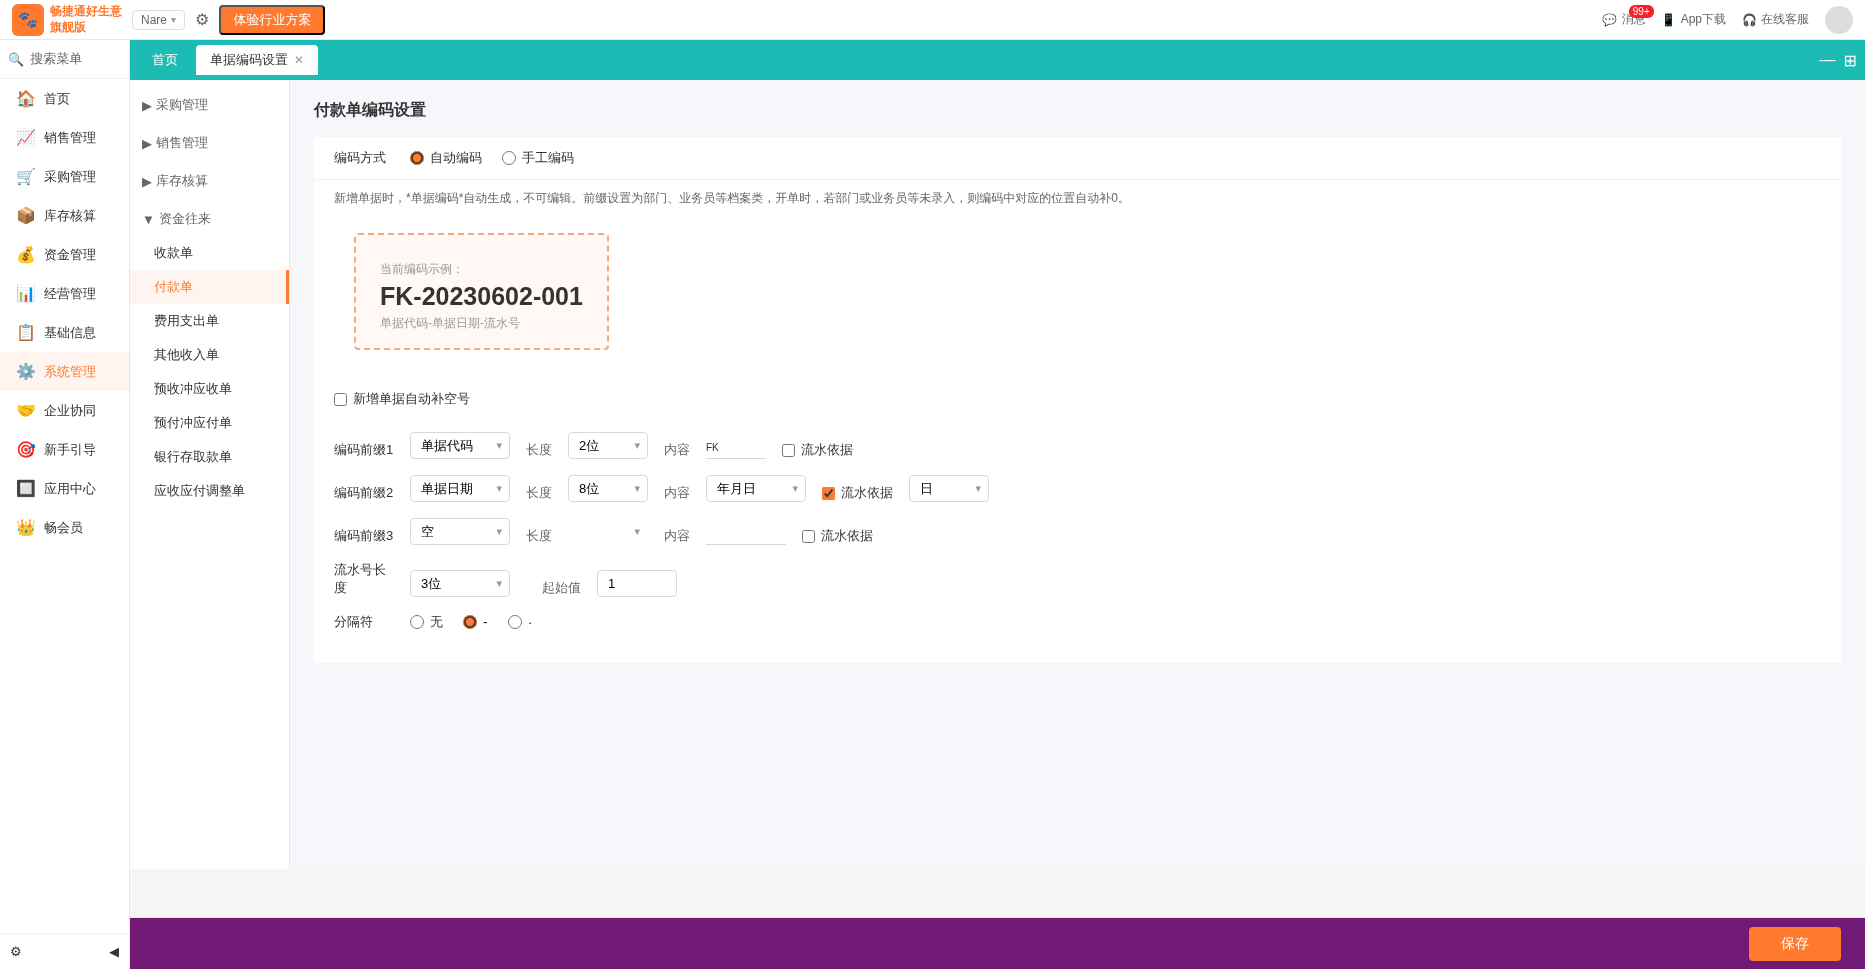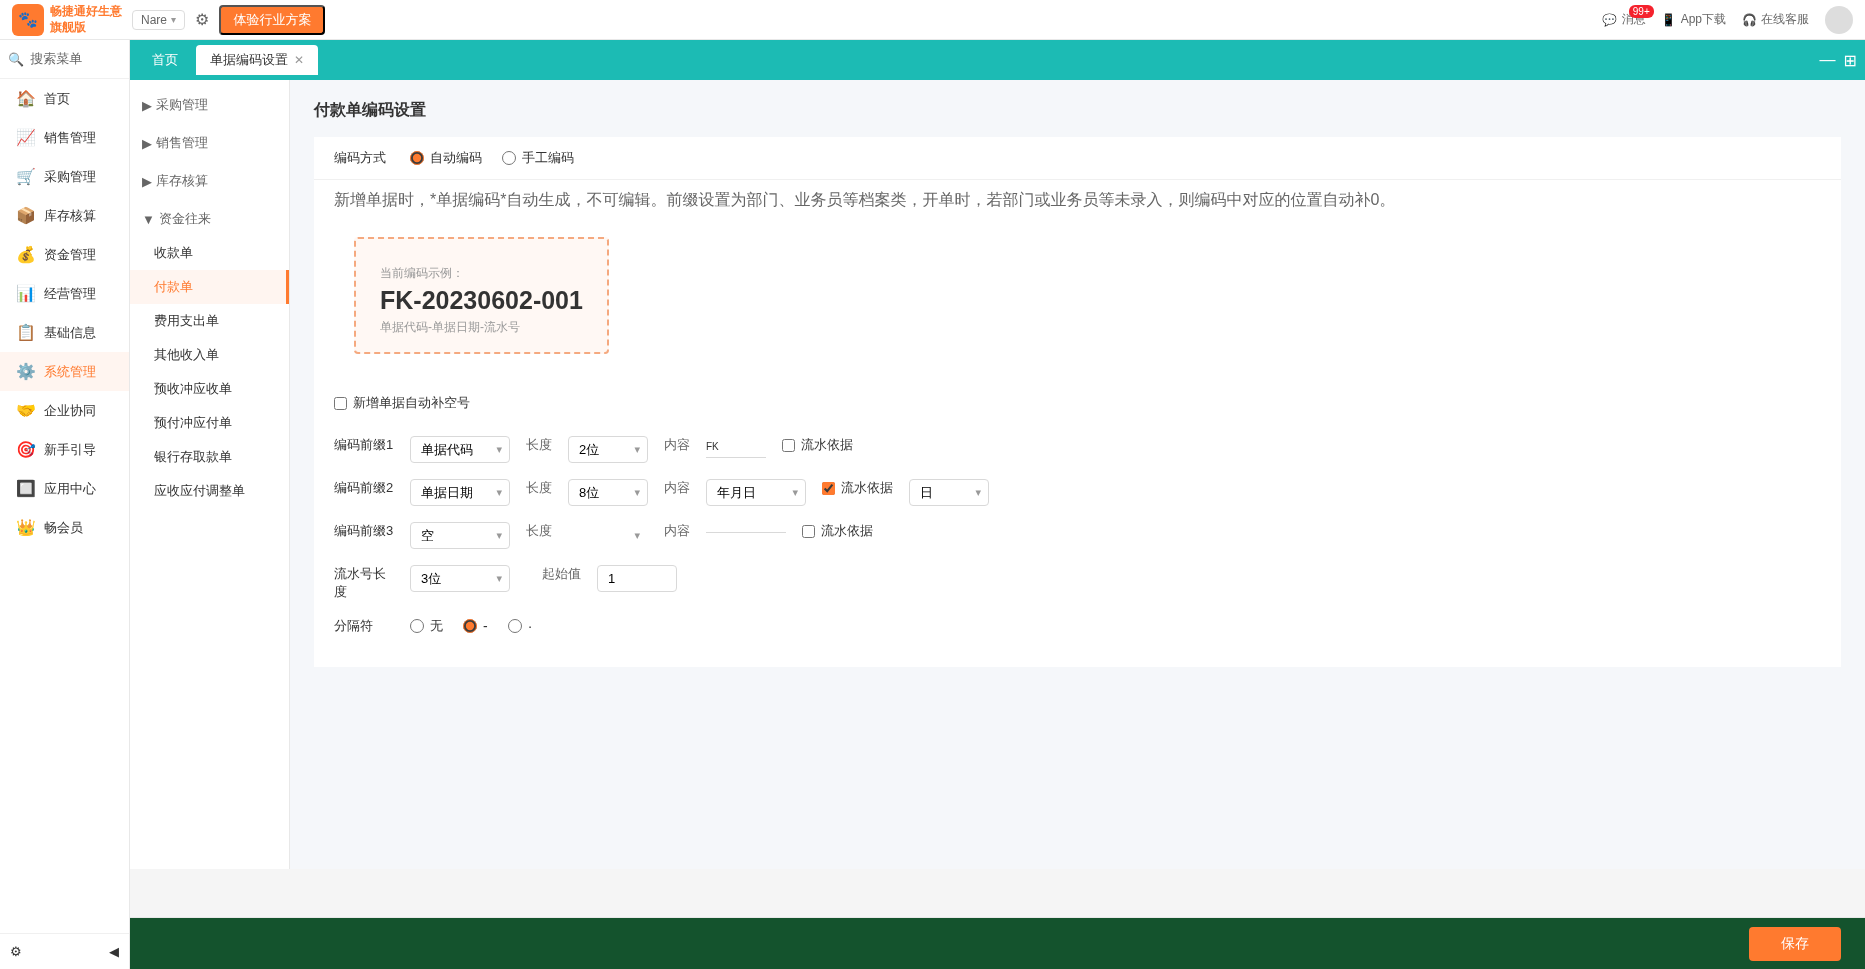--- a/index.html
+++ b/index.html
@@ -51,48 +51,48 @@
     .main-content { flex: 1; overflow-y: auto; padding: 20px 24px; background: #f5f7fa; }
     .page-title { font-size: 16px; font-weight: 600; color: #333; margin-bottom: 16px; }
 
     
     .section-card { background: #fff; border-radius: 4px; margin-bottom: 16px; }
     .encoding-type { display: flex; align-items: center; gap: 24px; padding: 12px 20px; border-bottom: 1px solid #f0f0f0; background: #fff; }
     .radio-group { display: flex; align-items: center; gap: 20px; }
     .radio-label { display: flex; align-items: center; gap: 6px; cursor: pointer; font-size: 13px; color: #333; }
     .radio-input { accent-color: #ff7a2f; width: 14px; height: 14px; }
 
-    .encoding-note { padding: 10px 20px; font-size: 16px; color: #666; background: #fff; }
+    .encoding-note { padding: 10px 20px; font-size: 12px; color: #666; background: #fff; }
 
     
     .code-preview-box { margin: 16px 20px; border: 2px dashed #f5a97f; background: #fff8f4; border-radius: 4px; padding: 16px 24px; display: inline-block; }
     .code-preview-label { font-size: 12px; color: #999; margin-bottom: 4px; margin-top: 10px; }
     .code-preview-value { font-size: 25px; font-weight: 600; color: #333; }
     .code-preview-desc { font-size: 12px; color: #999; margin-top: 4px; }
 
     .autofill-row { padding: 8px 20px; display: flex; align-items: center; gap: 8px; }
     .checkbox-label { display: flex; align-items: center; gap: 6px; font-size: 13px; color: #333; cursor: pointer; }
 
     
     .form-section { padding: 16px 20px; background: #fff; }
-    .form-row { display: flex; align-items: flex-start; gap: 16px; margin-bottom: 16px; }
+    .form-row { display: flex; align-items: flex-end; gap: 16px; margin-bottom: 16px; }
     .form-label { font-size: 13px; color: #333; width: 60px; flex-shrink: 0; }
     .form-select { border: 1px solid #d9d9d9; border-radius: 4px; padding: 5px 28px 5px 10px; font-size: 13px; background: #fff; cursor: pointer; appearance: none; position: relative; min-width: 100px; }
     .select-wrapper { position: relative; display: inline-flex; align-items: center; }
     .select-wrapper::after { content: '▾'; position: absolute; right: 8px; font-size: 11px; color: #999; pointer-events: none; }
     .form-select-len { border: 1px solid #d9d9d9; border-radius: 4px; padding: 5px 28px 5px 10px; font-size: 13px; background: #fff; cursor: pointer; min-width: 80px; appearance: none; }
     .form-input { border: 1px solid #d9d9d9; border-radius: 4px; padding: 5px 10px; font-size: 13px; background: #fff; min-width: 80px; }
     .form-content-label { font-size: 13px; color: #666; }
     .form-content-value { font-size: 10px; color: #333; min-width: 60px; padding: 5px 0; border-bottom: 1px solid #d9d9d9; }
     .checkbox-item { display: flex; align-items: center; gap: 6px; font-size: 13px; color: #333; }
     .checkbox-item input { accent-color: #ff7a2f; }
     .checkbox-item-checked input { accent-color: #ff7a2f; }
 
     
-    .bottom-bar { height: 52px; background: #14532d; border-top: 1px solid #e8e8e8; display: flex; align-items: center; justify-content: flex-end; padding: 0 24px; flex-shrink: 0; margin-top: 48px; }
+    .bottom-bar { height: 52px; background: #701a75; border-top: 1px solid #e8e8e8; display: flex; align-items: center; justify-content: flex-end; padding: 0 24px; flex-shrink: 0; margin-top: 48px; }
     .save-btn { background: #ff7a2f; color: #fff; border: none; border-radius: 4px; padding: 8px 32px; font-size: 14px; cursor: pointer; }
 
     .chevron { font-size: 10px; color: #999; }
   </style>
 </head>
 <body>
 
 <div class="top-bar">
   <div class="top-bar-logo">
     <div class="top-bar-logo-icon">🐾</div>

